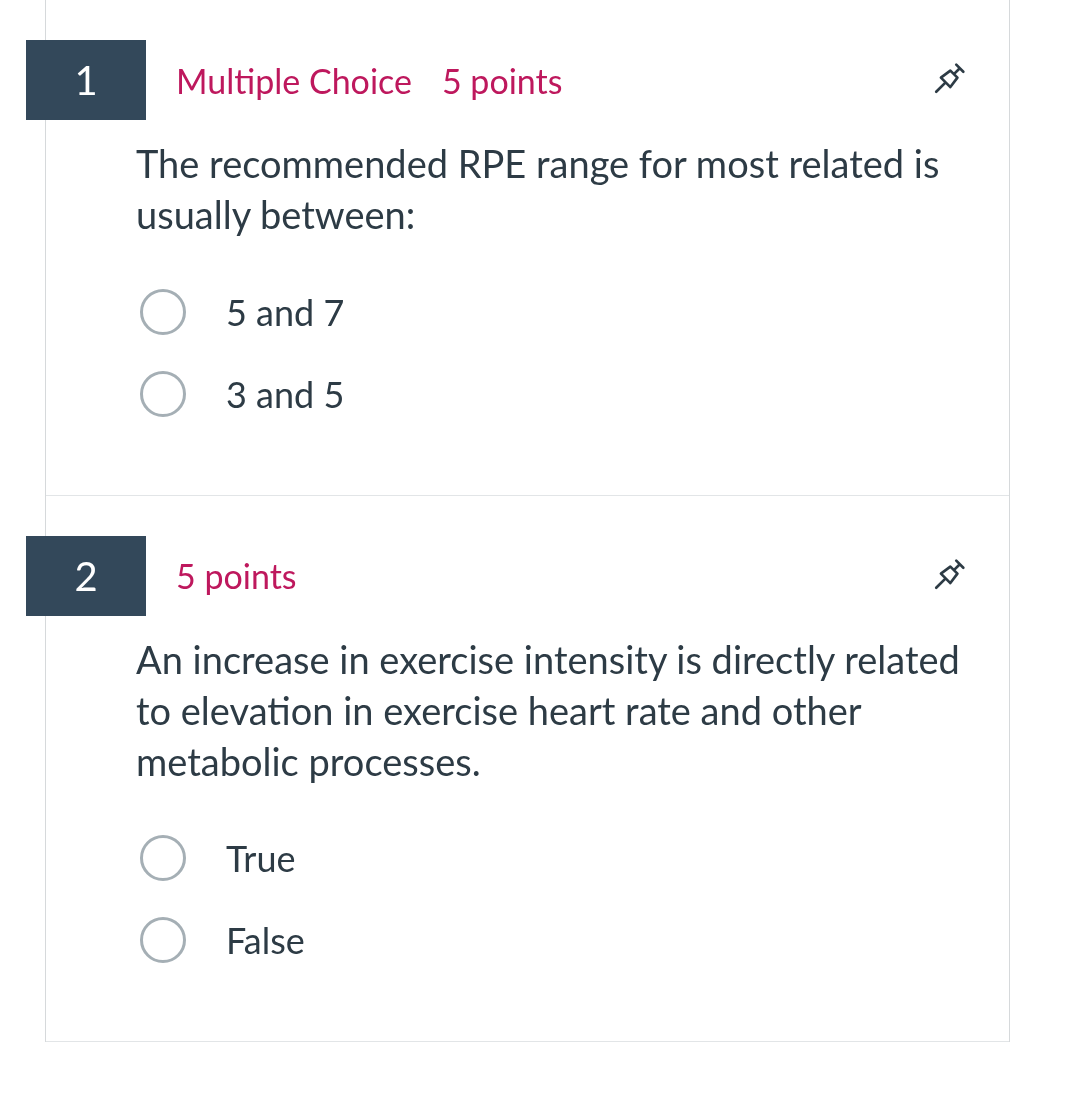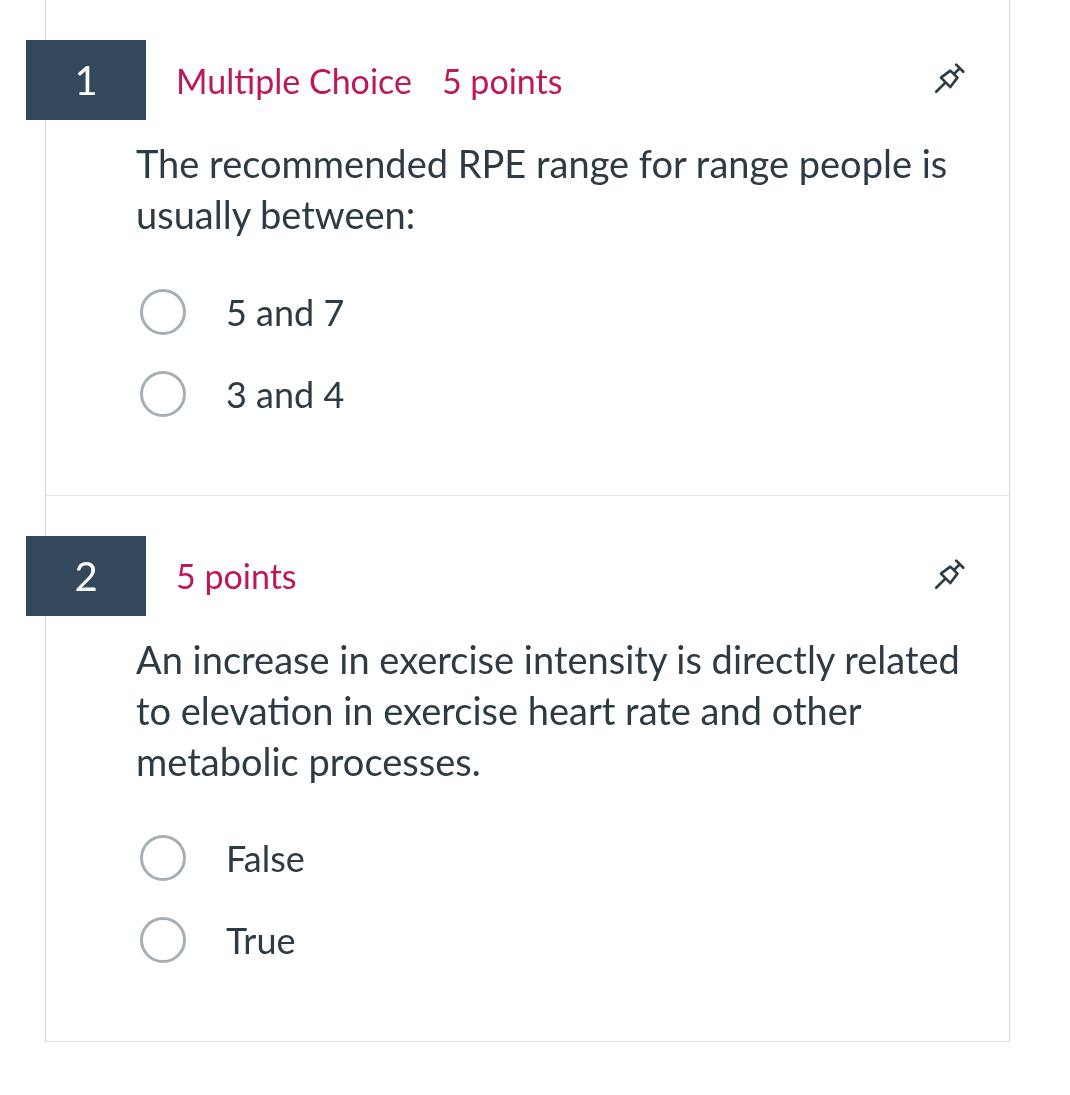--- a/index.html
+++ b/index.html
@@ -98,29 +98,29 @@
       <span class="type">Multiple Choice</span>
       <span class="points">5 points</span>
       <span class="pin-icon">
         <svg width="40" height="40" viewBox="0 0 24 24" fill="none" stroke="currentColor" stroke-width="1.6" stroke-linecap="round" stroke-linejoin="round">
           <g transform="rotate(45 12 12)">
             <path d="M12 2 L12 7 M9 2 L15 2 M9 7 L15 7 L16 14 L8 14 Z M12 14 L12 22"></path>
           </g>
         </svg>
       </span>
     </div>
-    <div class="question-text">The recommended RPE range for range people is usually between:</div>
+    <div class="question-text">The recommended RPE range for most related is usually between:</div>
 
     <div class="option-row">
       <div class="radio"></div>
       <div class="option-label">5 and 7</div>
     </div>
     <div class="option-row">
       <div class="radio"></div>
-      <div class="option-label">3 and 4</div>
+      <div class="option-label">3 and 5</div>
     </div>
   </div>
 
   <div class="question-block">
     <div class="question-number">
       <span>2</span>
     </div>
     <div class="question-header">
       <span class="points">5 points</span>
       <span class="pin-icon">
@@ -128,21 +128,21 @@
           <g transform="rotate(45 12 12)">
             <path d="M12 2 L12 7 M9 2 L15 2 M9 7 L15 7 L16 14 L8 14 Z M12 14 L12 22"></path>
           </g>
         </svg>
       </span>
     </div>
     <div class="question-text">An increase in exercise intensity is directly related to elevation in exercise heart rate and other metabolic processes.</div>
 
     <div class="option-row">
       <div class="radio"></div>
-      <div class="option-label">False</div>
+      <div class="option-label">True</div>
     </div>
     <div class="option-row">
       <div class="radio"></div>
-      <div class="option-label">True</div>
+      <div class="option-label">False</div>
     </div>
   </div>
 
 </div>
 
 </body></html>

